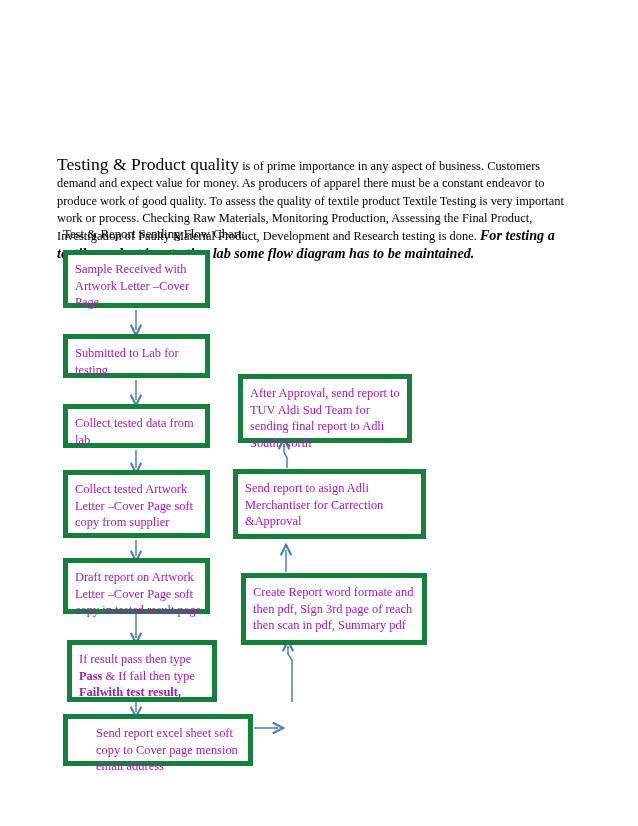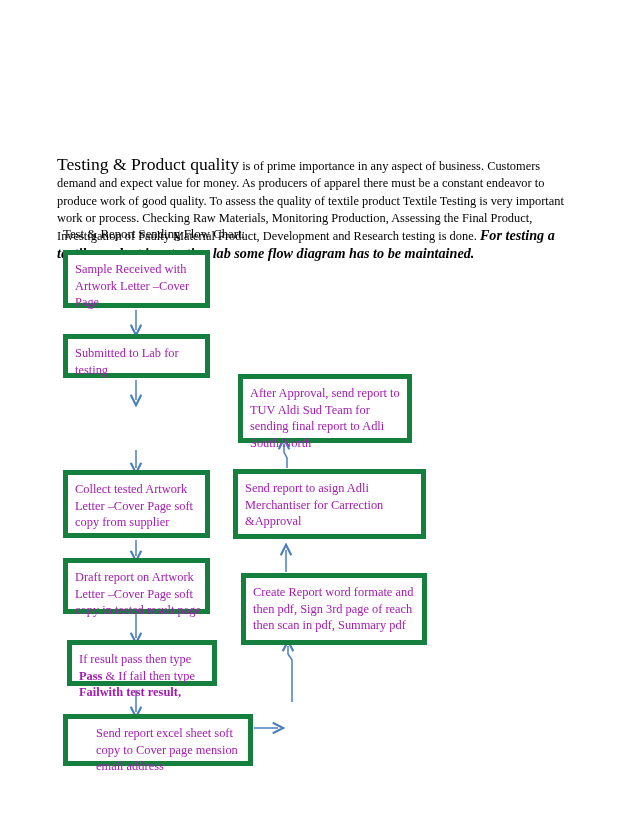--- a/index.html
+++ b/index.html
@@ -107,30 +107,33 @@
   </svg>
 
   <div class="node" style="left:63px; top:250px; width:147px; height:58px;">
     <span>Sample Received with Artwork Letter –Cover Page</span>
   </div>
 
   <div class="node" style="left:63px; top:334px; width:147px; height:44px;">
     <span>Submitted to Lab for testing</span>
   </div>
 
+  <div class="node" style="left:63px; top:404px; width:147px; height:44px;">
+    <span>Collect tested data from lab</span>
+  </div>
 
   <div class="node" style="left:63px; top:470px; width:147px; height:68px;">
     <span>Collect tested Artwork Letter –Cover Page soft copy from supplier</span>
   </div>
 
   <div class="node" style="left:63px; top:558px; width:147px; height:56px;">
     <span>Draft report on  Artwork Letter –Cover Page soft copy in tested result page</span>
   </div>
 
-  <div class="node" style="left:67px; top:640px; width:150px; height:46px;">
+  <div class="node" style="left:67px; top:640px; width:150px; height:62px;">
     <span id="node-result-parts"><span>If result pass then type </span><b>Pass</b><span> &amp; If fail then type </span><b>Failwith test result,</b></span>
   </div>
 
   <div class="node" style="left:63px; top:714px; width:190px; height:52px;padding-left:28px;">
     <span>Send report excel sheet soft copy to Cover page mension email address</span>
   </div>
 
   <div class="node" style="left:238px; top:374px; width:174px; height:69px;">
     <span>After Approval,  send report to TUV Aldi Sud Team for sending final report to Adli South/North</span>
   </div>

